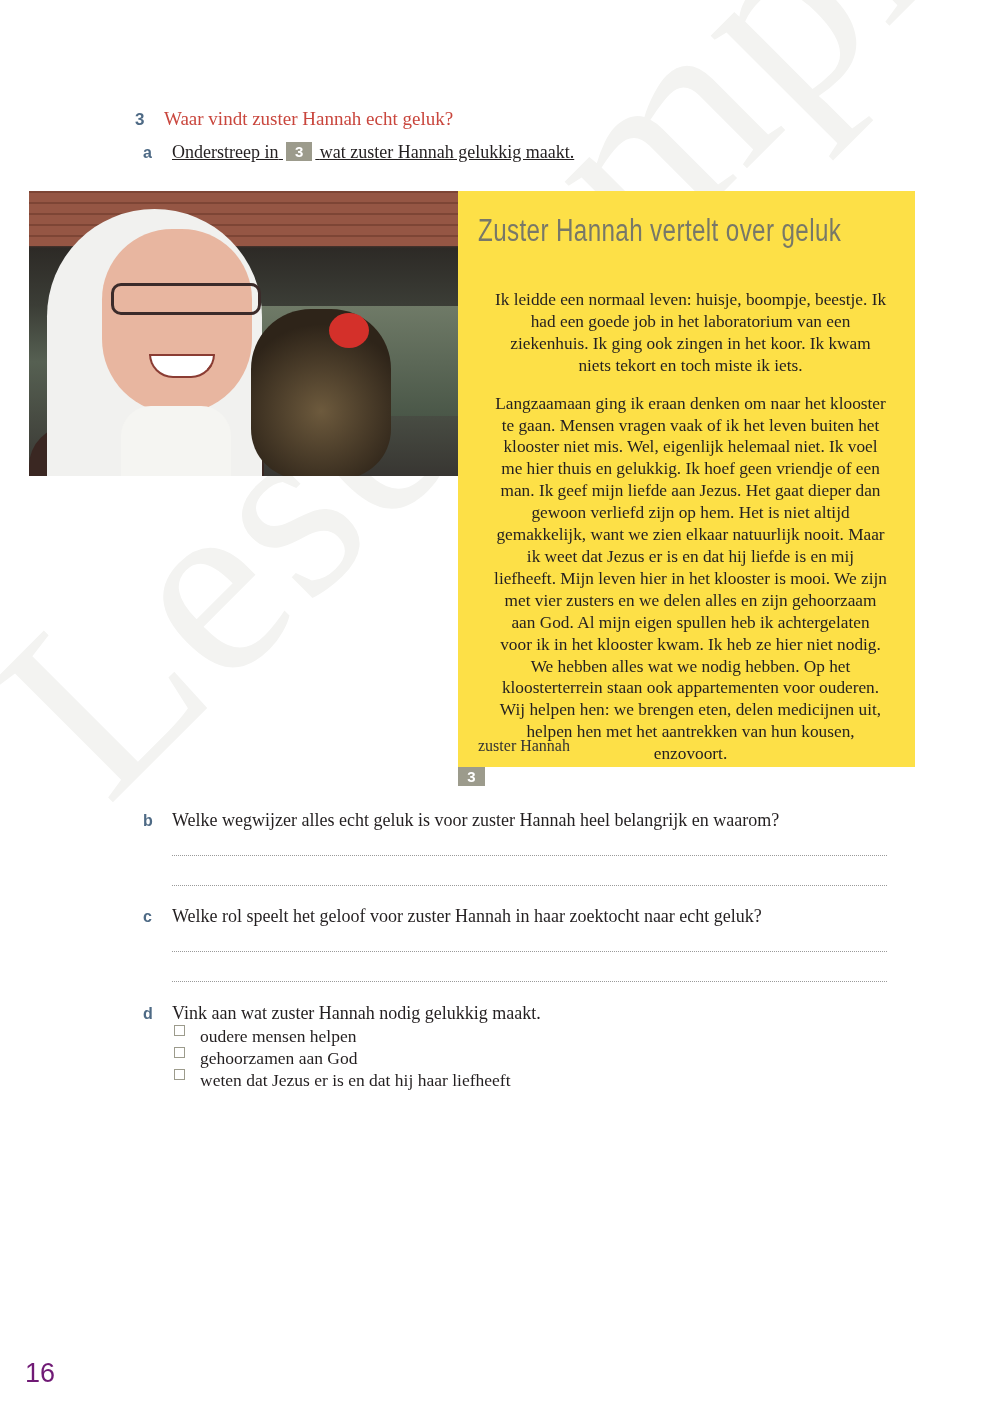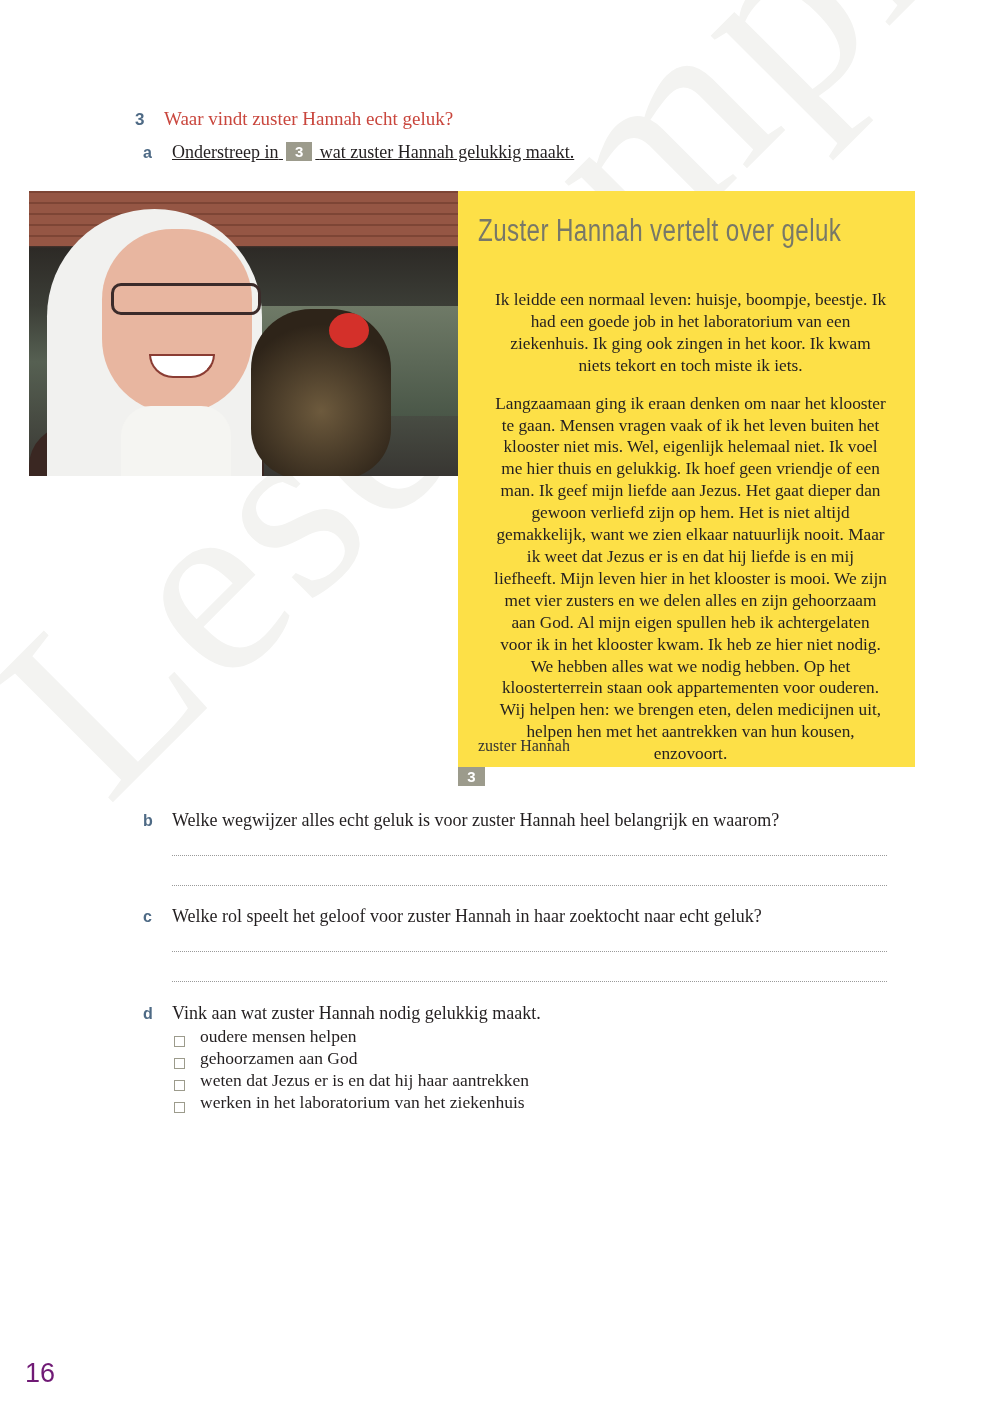--- a/index.html
+++ b/index.html
@@ -43,21 +43,21 @@
   .box-title {
     position:absolute; left:20px; top:22px; font-family:"Liberation Sans", sans-serif; font-size:31px;
     color:#787868; transform:scaleX(0.78); transform-origin:left; white-space:nowrap; letter-spacing:0.5px;
   }
   .box-body { position:absolute; left:20px; top:82px; width:425px; font-family:"Liberation Serif", serif; font-size:17.3px; line-height:21.9px; color:#231f20; }
   .box-body p { margin:16px;text-align:center; }
   .box-author { position:absolute; left:20px; top:546px; font-family:"Liberation Serif", serif; font-size:16px; color:#333; }
   .box-num { position:absolute; left:458px; top:767px; background:#9c9b8c; color:#fff; font-family:"Liberation Sans", sans-serif; font-weight:bold; font-size:15px; width:27px; height:19px; line-height:19px; text-align:center; z-index:2; }
   .dotline { position:absolute; left:172px; width:715px; height:0; border-bottom:1.5px dotted #9a9a9a; z-index:2; }
   .checklist { position:absolute; left:172px; top:1025px; font-family:"Liberation Serif", serif; font-size:17.5px; line-height:22px; z-index:2; }
-  .check-item { display:flex; align-items:flex-end; }
+  .check-item { display:flex; align-items:flex-start; }
   .checkbox { width:11px; height:11px; border:1.5px solid #9c9b8c; margin-right:15px; margin-left:2px; box-sizing:border-box; }
   .page-num { position:absolute; left:25px; top:1358px; font-family:"Liberation Sans", sans-serif; font-size:27px; color:#701a75; z-index:2; }
 </style>
 </head>
 <body>
 
 <div class="watermark">Lesexemplaar</div>
 
 <div class="q-head">
   <span class="q-num">3</span><span class="q-title">Waar vindt zuster Hannah echt geluk?</span>
@@ -112,21 +112,17 @@
   <div class="check-item">
       <span class="checkbox"></span>
       <span>oudere mensen helpen</span>
     </div>
   <div class="check-item">
       <span class="checkbox"></span>
       <span>gehoorzamen aan God</span>
     </div>
   <div class="check-item">
       <span class="checkbox"></span>
-      <span>weten dat Jezus er is en dat hij haar aantrekken</span>
-    </div>
-  <div class="check-item">
-      <span class="checkbox"></span>
-      <span>werken in het laboratorium van het ziekenhuis</span>
+      <span>weten dat Jezus er is en dat hij haar liefheeft</span>
     </div>
 </div>
 
 <div class="page-num">16</div>
 
 </body></html>

